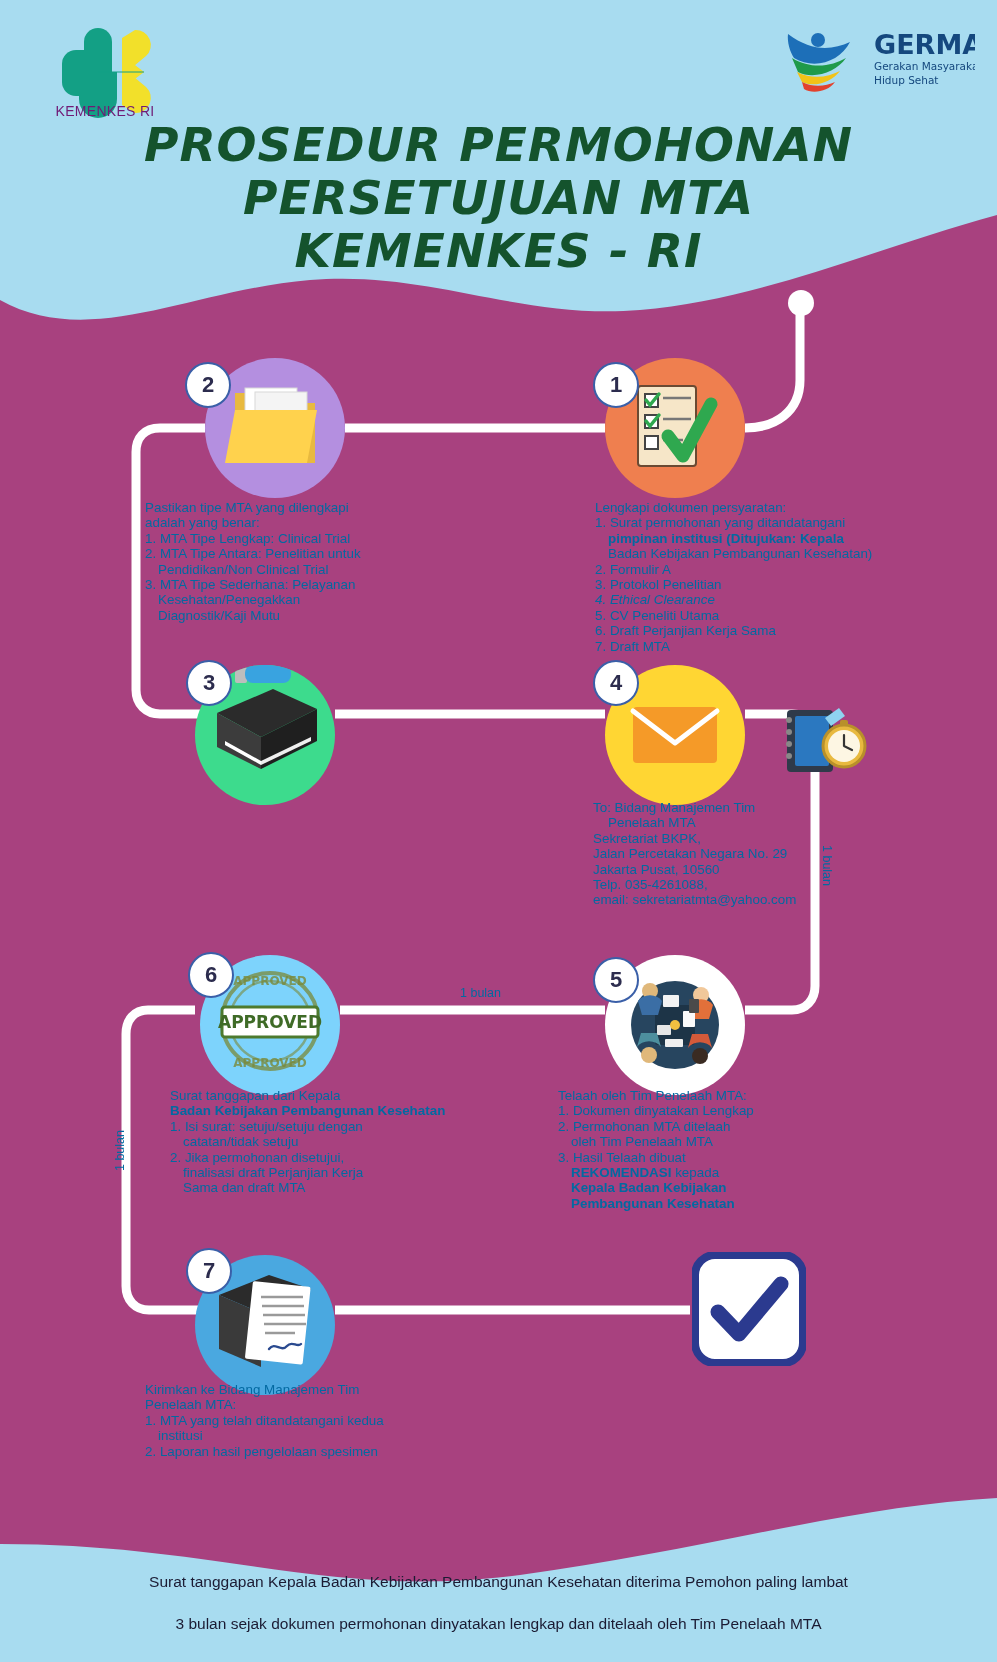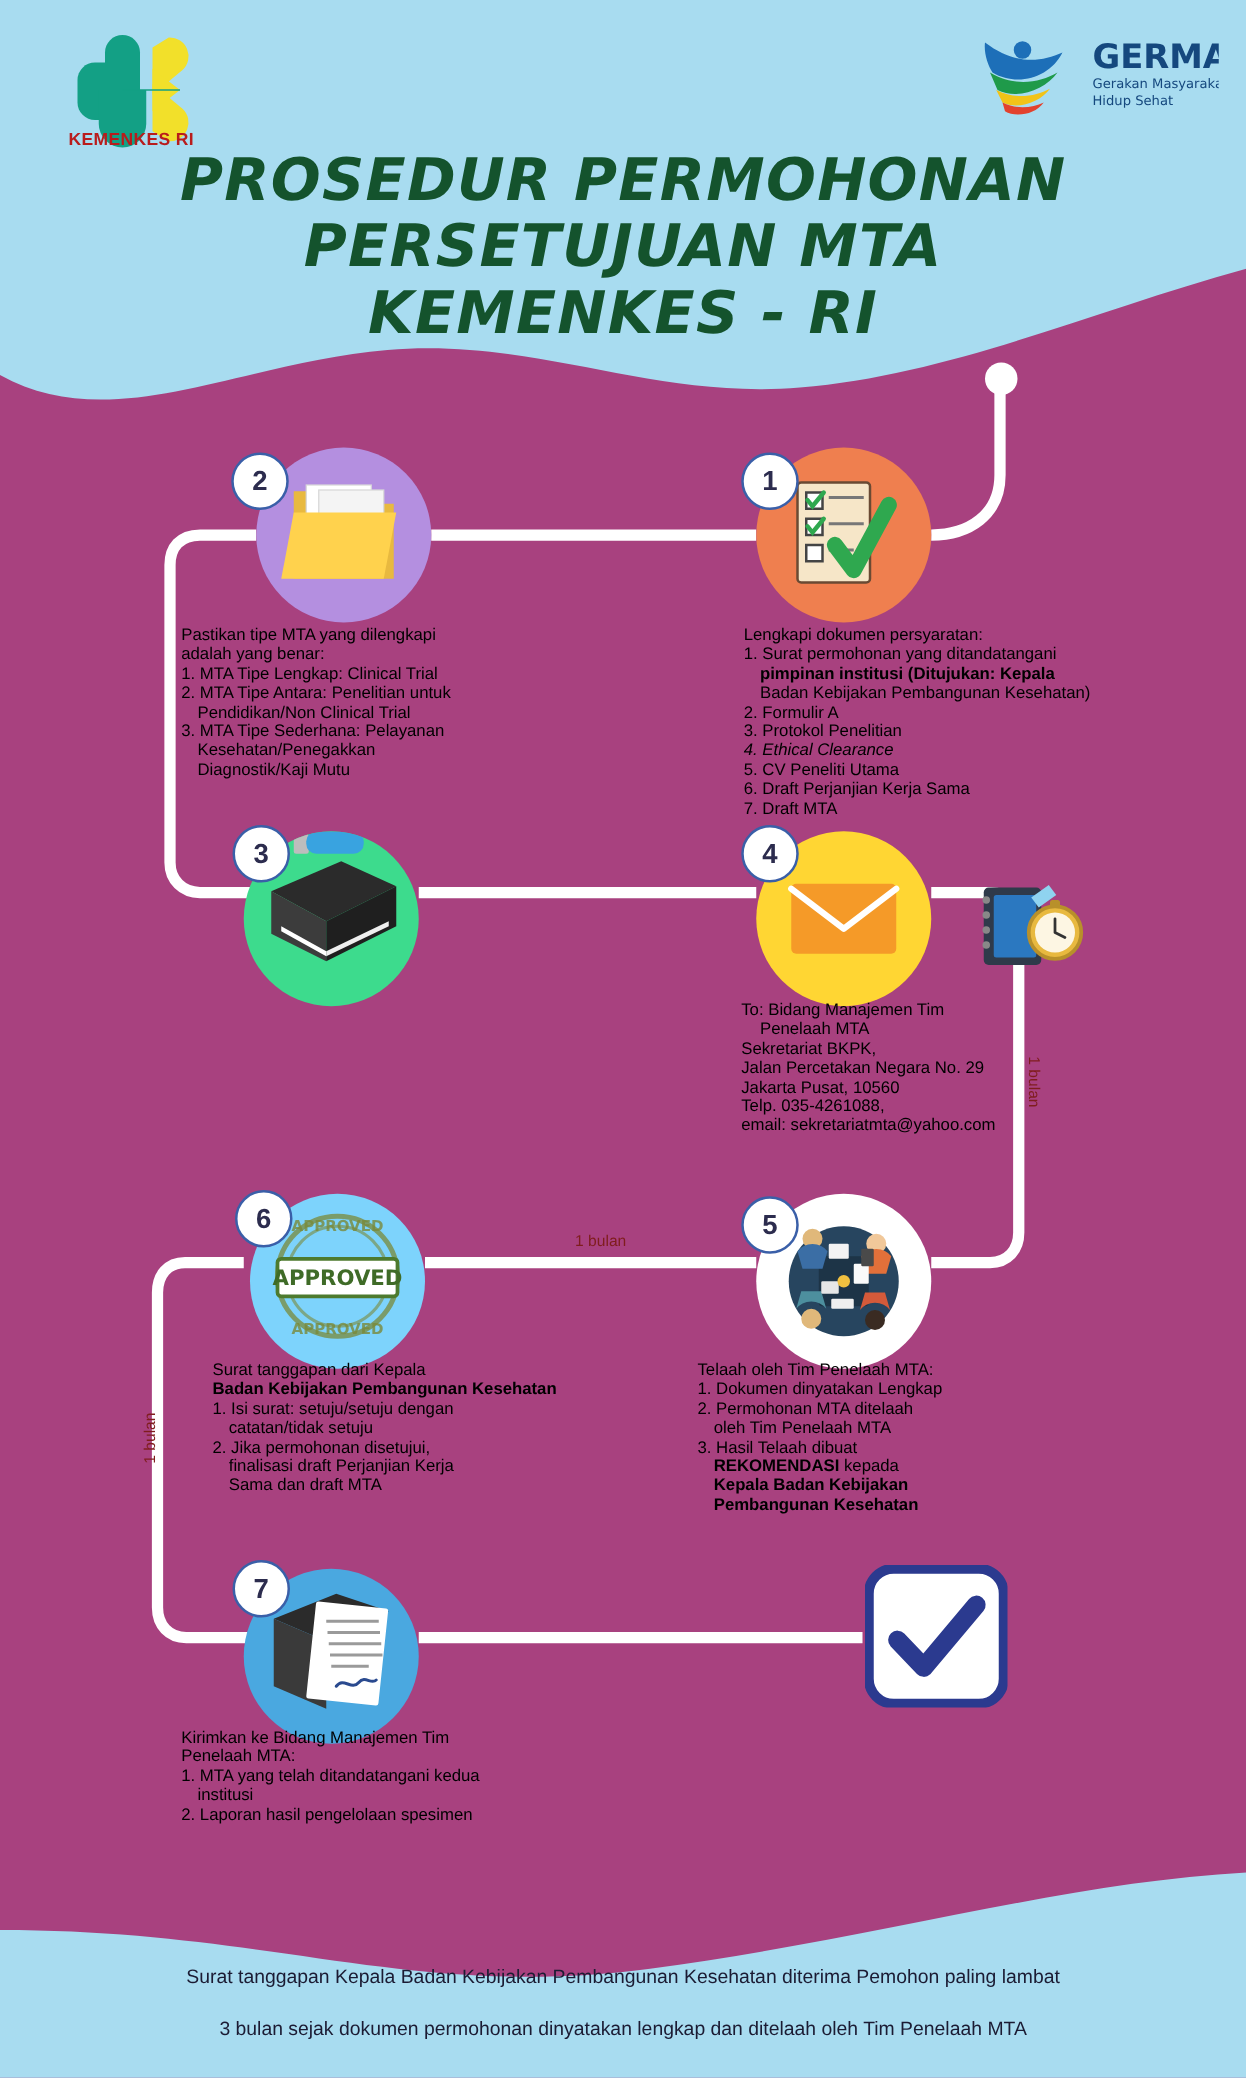--- a/index.html
+++ b/index.html
@@ -13,21 +13,21 @@
   
   .bg-magenta{
     position:absolute;left:0;top:0;width:997px;height:1662px;
     z-index:0;
   }
 
   
   .kemenkes-logo{position:absolute;left:40px;top:18px;width:120px;height:110px;z-index:6;}
   .kemenkes-label{
     position:absolute;left:30px;top:103px;width:150px;text-align:center;
-    font-size:14px;font-weight:bold;color:#b91c1c;letter-spacing:.3px;z-index:6;
+    font-size:14px;font-weight:normal;color:#701a75;letter-spacing:.3px;z-index:6;
   }
   .germas-logo{position:absolute;left:770px;top:22px;width:205px;height:72px;z-index:6;}
 
   .title-wrap{
     position:absolute;left:0;top:118px;width:997px;text-align:center;z-index:6;
   }
   .title-line{
     font-family:"DejaVu Sans",sans-serif;
     font-weight:bold;font-style:italic;
     font-size:47px;line-height:53px;
@@ -47,33 +47,33 @@
   }
   .badge{
     position:absolute;width:42px;height:42px;border-radius:50%;
     background:#ffffff;border:2px solid #3a5fa8;
     display:flex;align-items:center;justify-content:center;
     font-size:22px;font-weight:bold;color:#2c2c4e;z-index:8;
   }
 
   
   .txt{
-    position:absolute;z-index:5;color:#000000;
+    position:absolute;z-index:5;color:#0369a1;
     font-size:13.4px;line-height:15.4px;
     font-family:"Liberation Sans","DejaVu Sans",sans-serif;
   }
   .txt .ln{white-space:pre;}
   .txt .ind{padding-left:13px;}
   .txt .ind2{padding-left:15px;}
   .it{font-style:italic;}
   .bd{font-weight:bold;}
 
   
   .dur{
-    position:absolute;color:#7f1d1d;font-size:12.5px;z-index:6;
+    position:absolute;color:#0369a1;font-size:12.5px;z-index:6;
   }
   .dur.vert{writing-mode:vertical-rl;}
   .dur.vert-rev{writing-mode:vertical-rl;transform:rotate(180deg);}
 
   
   .footer{
     position:absolute;left:0;bottom:0;width:997px;height:118px;z-index:7;
     display:flex;flex-direction:column;align-items:center;justify-content:center;
     gap:24px;
   }

